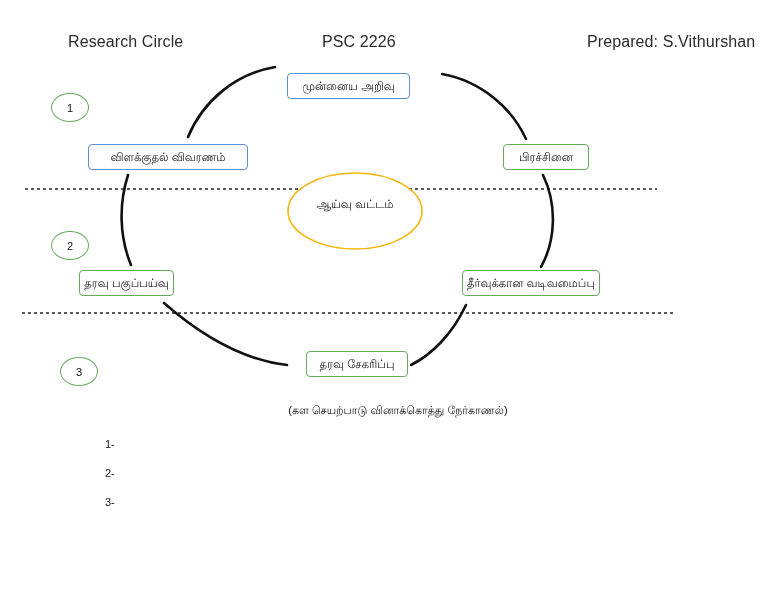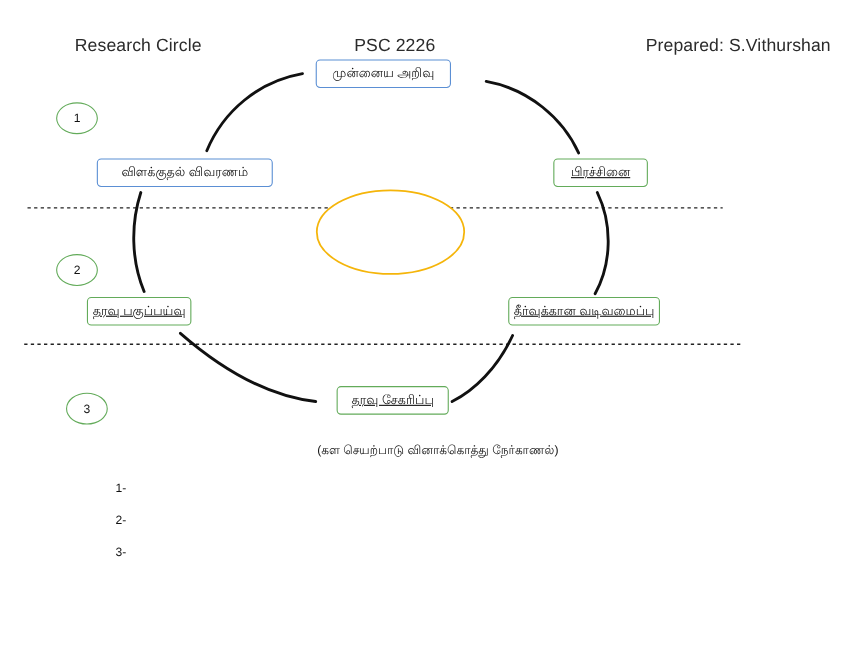--- a/index.html
+++ b/index.html
@@ -51,23 +51,23 @@
     line-height: 1.1;
     text-align: center;
     white-space: nowrap;
     display: flex;
     align-items: center;
     justify-content: center;
     color: #111111;
     padding: 0 8px;
   }
   .node.blue  { border: 1.2px solid #5b8fd4; }
-  .node.green { border: 1.2px solid #63ab5a; text-decoration: underline; }
+  .node.green { border: 1.2px solid #63ab5a; }
 
-  #node-prior    { left: 287px; top: 54px;  width: 123px; height: 26px; }
+  #node-prior    { left: 287px; top: 73px;  width: 123px; height: 26px; }
   #node-explain  { left: 88px;  top: 144px; width: 160px; height: 26px; }
   #node-problem  { left: 503px; top: 144px; width: 86px;  height: 26px; }
   #node-analysis { left: 79px;  top: 270px; width: 95px; height: 26px; }
   #node-design   { left: 462px; top: 270px; width: 138px; height: 26px; }
   #node-collect  { left: 306px; top: 351px; width: 102px; height: 26px; }
 
   
   #center-label {
     position: absolute;
     left: 277px;
@@ -145,20 +145,21 @@
 
     <path d="M 543 175 C 557 204 556 240 541 267" fill="none" stroke="#111111" stroke-width="2.6" stroke-linecap="round"></path>
 
     <path d="M 466 305 C 452 335 431 355 411 365" fill="none" stroke="#111111" stroke-width="2.6" stroke-linecap="round"></path>
 
     <path d="M 287 365 C 243 360 203 337 164 303" fill="none" stroke="#111111" stroke-width="2.6" stroke-linecap="round"></path>
 
     <path d="M 131 265 C 119 236 119 203 128 175" fill="none" stroke="#111111" stroke-width="2.6" stroke-linecap="round"></path>
   </svg>
 
+  <div id="center-label">ஆய்வு வட்டம்</div>
 
   <div class="node blue" id="node-prior">முன்னைய  அறிவு</div>
 
   <div class="node blue" id="node-explain">விளக்குதல்    விவரணம்</div>
 
   <div class="node green" id="node-problem">பிரச்சினை</div>
 
   <div class="node green" id="node-analysis">தரவு  பகுப்பய்வு</div>
 
   <div class="node green" id="node-design">தீர்வுக்கான  வடிவமைப்பு</div>

